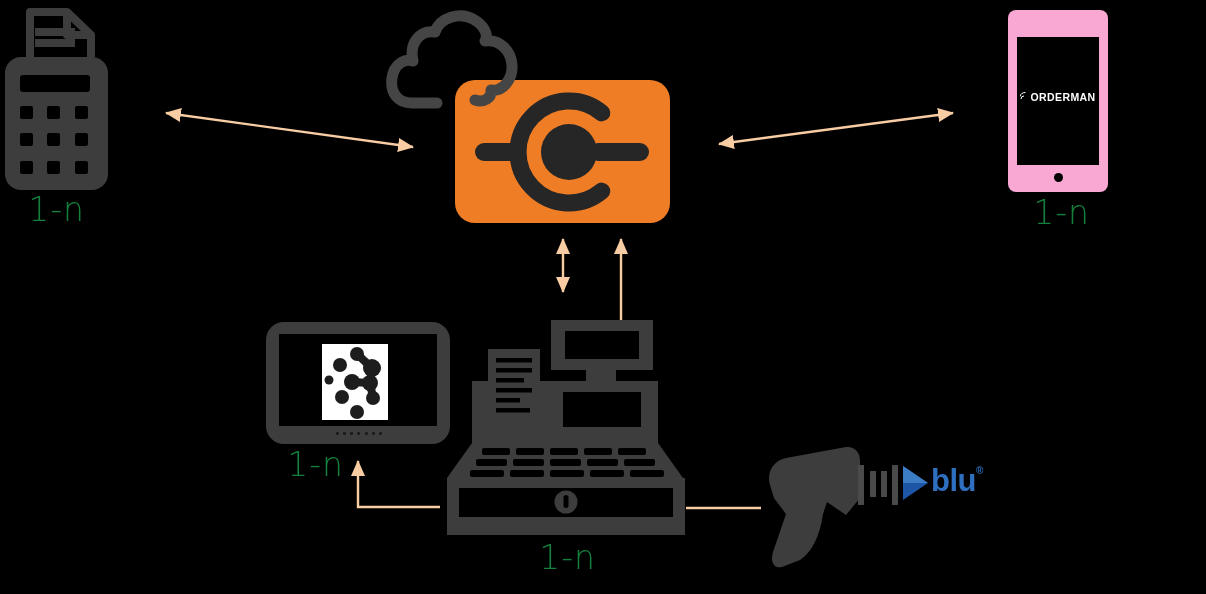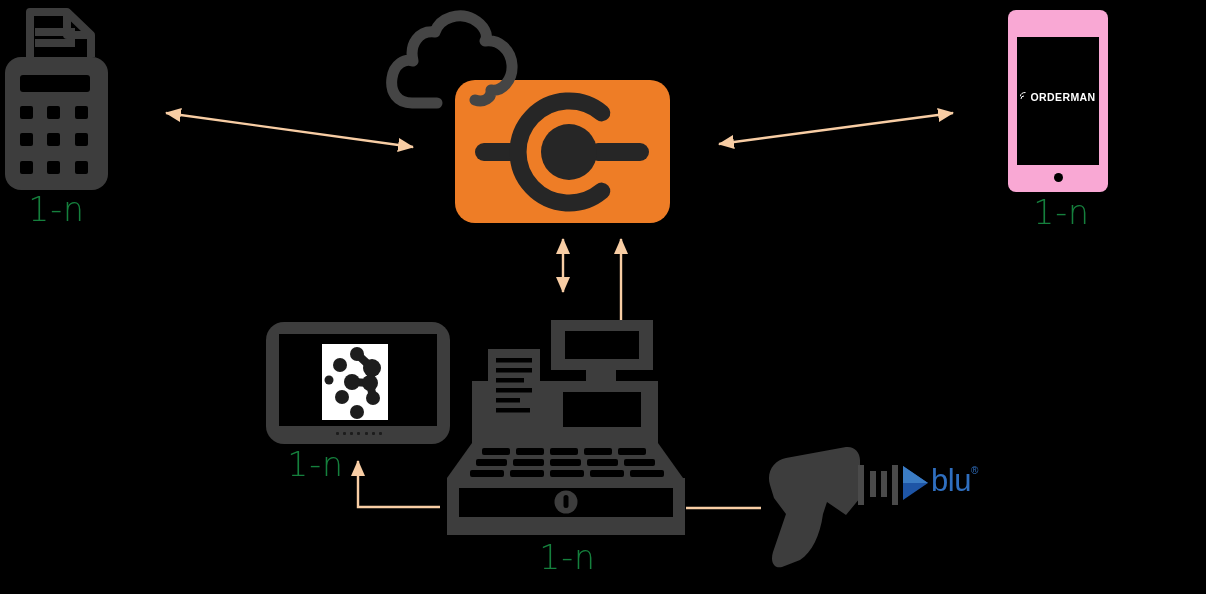--- a/index.html
+++ b/index.html
@@ -27,21 +27,21 @@
   
   .tablet{position:absolute;left:266px;top:322px;width:184px;height:122px;
     background:#3d3d3d;border-radius:18px;}
   .tablet-screen{position:absolute;left:13px;top:12px;width:158px;height:92px;background:#000;}
   .tablet-logo-box{position:absolute;left:56px;top:22px;width:66px;height:76px;background:#fff;}
   .speaker-dots{position:absolute;left:70px;top:110px;width:46px;display:flex;
     justify-content:space-between;}
   .speaker-dots i{width:3px;height:3px;background:#1c1c1c;border-radius:1px;}
   
   .bluecode{position:absolute;left:931px;top:464px;display:flex;align-items:flex-start;
-    font-family:"Liberation Sans",sans-serif;font-weight:normal;font-size:31px;
+    font-family:"Liberation Sans",sans-serif;font-weight:bold;font-size:31px;
     letter-spacing:-0.5px;line-height:1.1;}
   .bluecode .lt{color:#2f6fc0;}
   .bluecode .dk{color:#1b4d9e;}
   .bluecode .reg{font-size:10px;color:#2f6fc0;margin-top:1px;letter-spacing:0;}
 </style>
 </head>
 <body>
 
 <div id="canvas">
 

